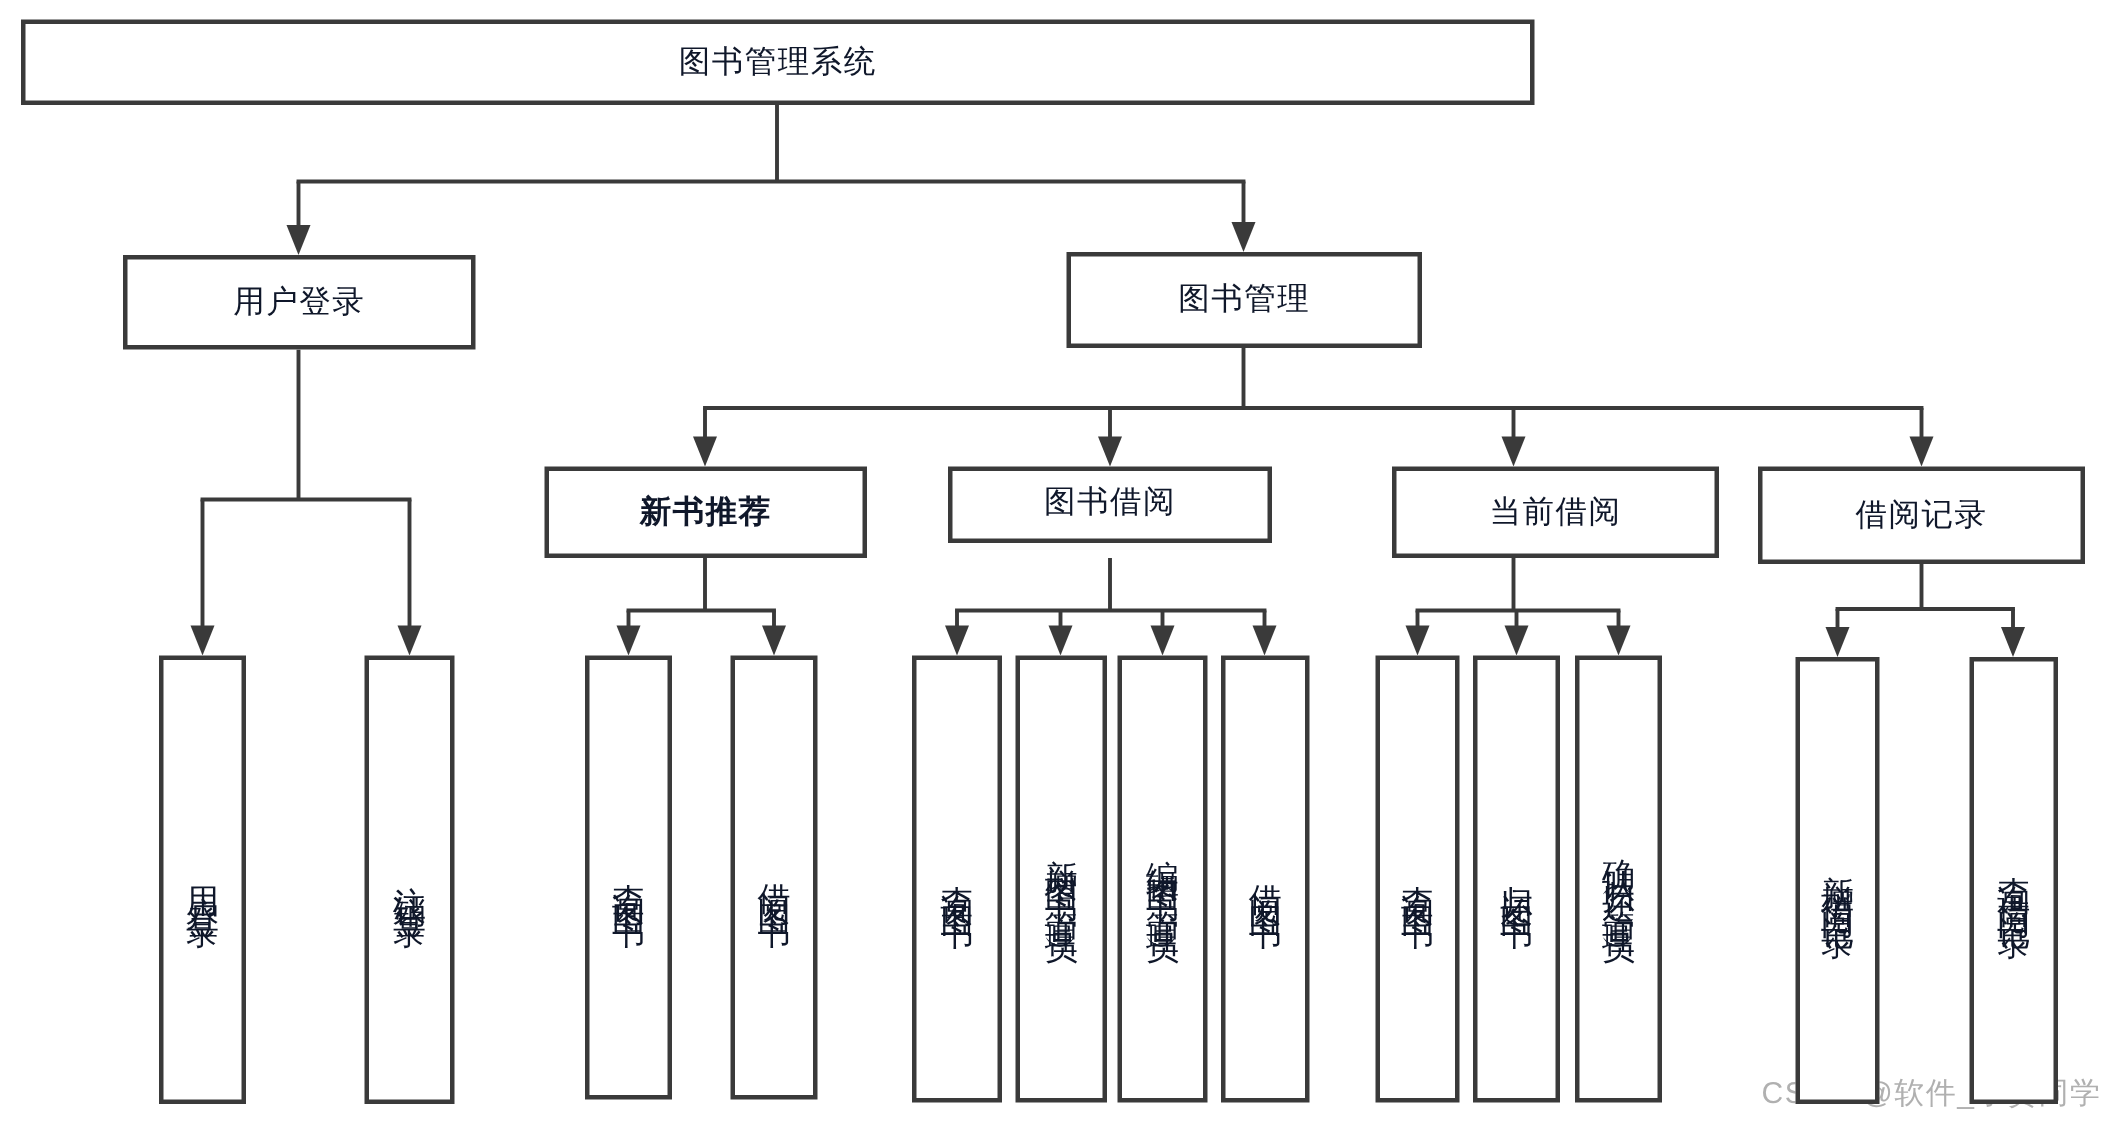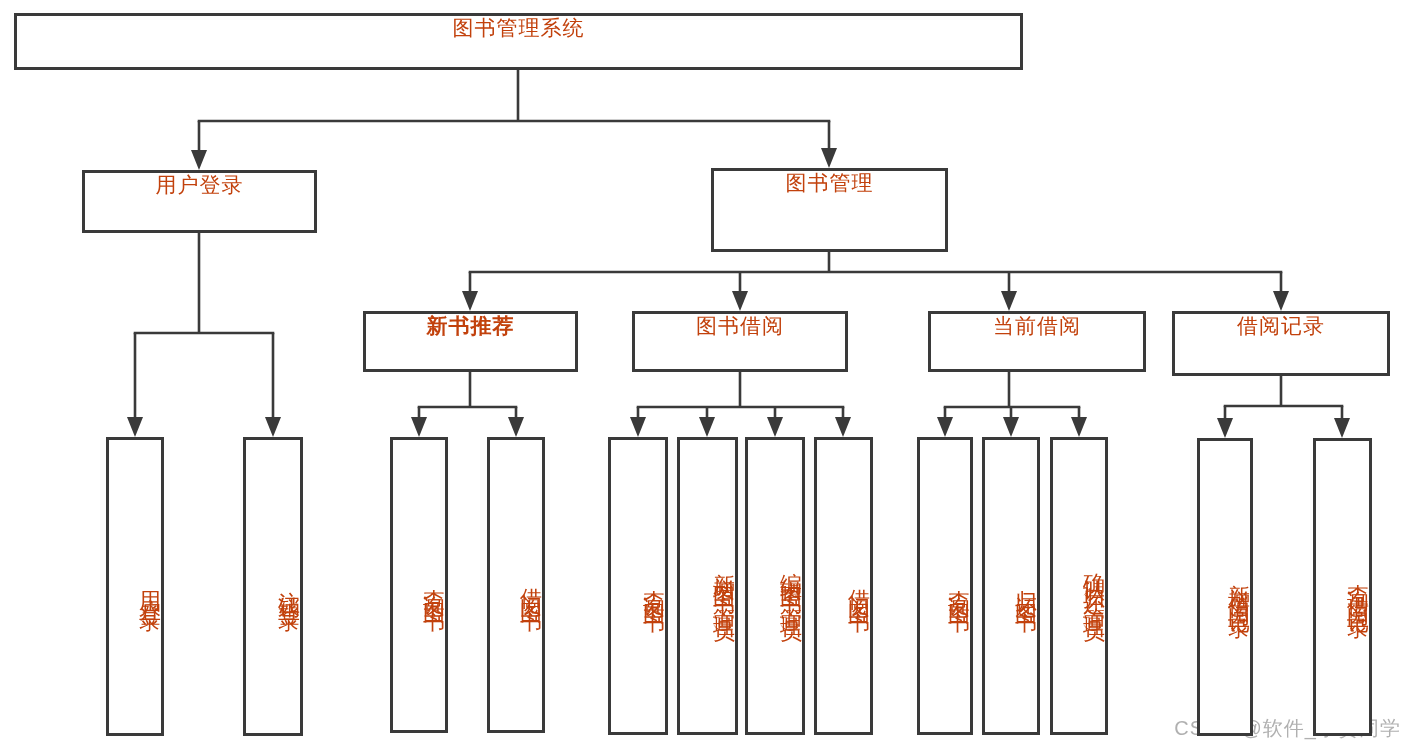--- a/index.html
+++ b/index.html
@@ -10,22 +10,23 @@
     font-family:"Liberation Sans", sans-serif;
     overflow:hidden;
   }
   .connector-layer{position:absolute;left:0;top:0;}
   .node{
     position:absolute;
     box-sizing:border-box;
     border:3px solid #3a3a3a;
     background:#ffffff;
     display:flex;
+    align-items:center;
     justify-content:center;
-    color:#c2410c;
+    color:#0f172a;
     text-align:center;
   }
   .node.h{font-size:21px;letter-spacing:1px;line-height:1.1;}
   .node.v{
     writing-mode:vertical-rl;
     text-orientation:mixed;
     font-size:22px;
     letter-spacing:7px;
     line-height:1;
   }
@@ -98,27 +99,27 @@
       <line x1="1342" y1="406" x2="1342" y2="422" stroke="#3a3a3a" stroke-width="2.6"></line>
       <polygon points="1334,418 1350,418 1342,438" fill="#3a3a3a"></polygon>
     </svg>
   <div class="watermark">CSDN @软件_小贺同学</div>
 <div class="node h" style="left: 14px; top: 13px; width: 1009px; height: 57px;">
       <span>图书管理系统</span>
     </div>
     <div class="node h" style="left: 82px; top: 170px; width: 235px; height: 63px;">
       <span>用户登录</span>
     </div>
-    <div class="node h" style="left: 711px; top: 168px; width: 237px; height: 84px;">
+    <div class="node h" style="left: 711px; top: 168px; width: 237px; height: 64px;">
       <span>图书管理</span>
     </div>
     <div class="node h" style="left: 363px; top: 311px; width: 215px; height: 61px; font-weight: bold;">
       <span>新书推荐</span>
     </div>
-    <div class="node h" style="left: 632px; top: 311px; width: 216px; height: 61px;">
+    <div class="node h" style="left: 632px; top: 311px; width: 216px; height: 51px; font-family: Liberation Mono, monospace;">
       <span>图书借阅</span>
     </div>
     <div class="node h" style="left: 900px; top: 311px; width: 218px; height: 61px; margin-left: 28px;">
       <span>当前借阅</span>
     </div>
     <div class="node h" style="left: 1172px; top: 311px; width: 218px; height: 65px;">
       <span>借阅记录</span>
     </div>
     <div class="node v" style="left: 106px; top: 437px; width: 58px; height: 299px;">
       <span>用户登录</span>

